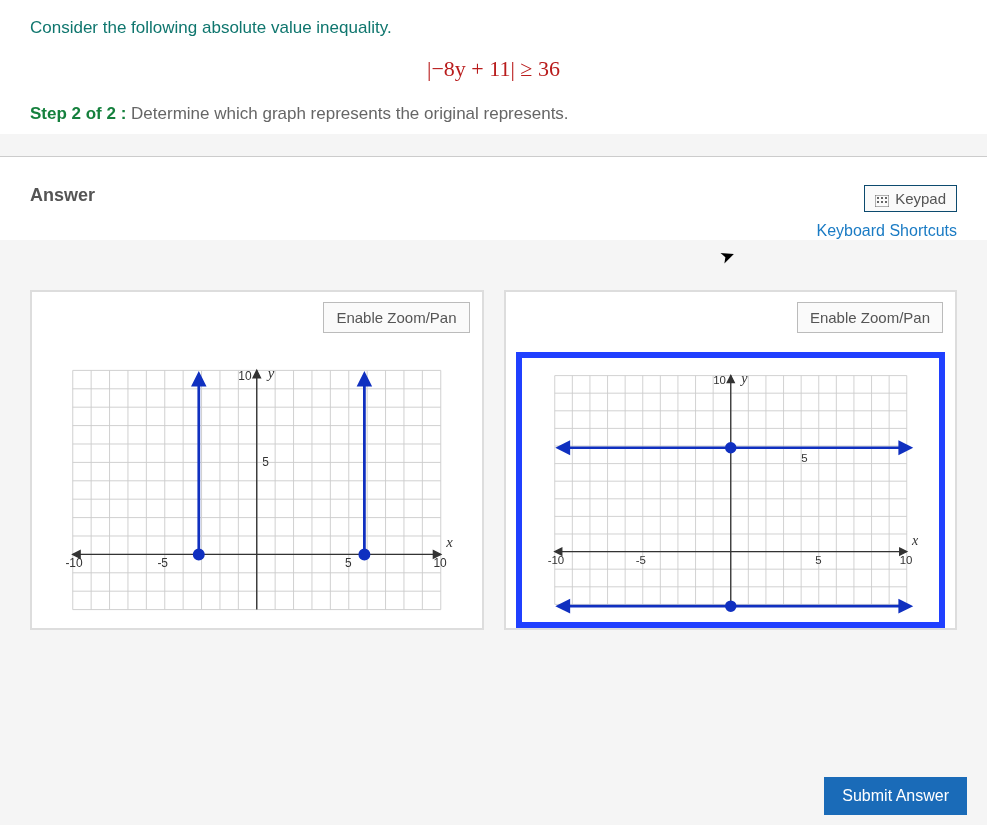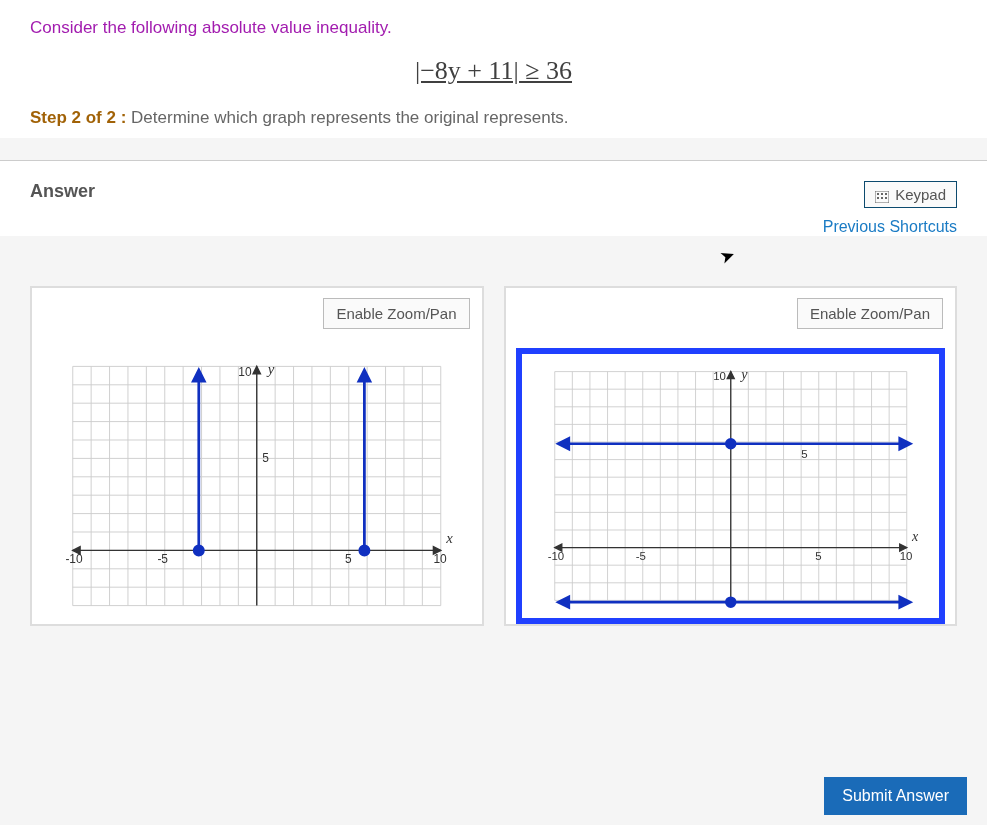--- a/index.html
+++ b/index.html
@@ -11,43 +11,42 @@
     color: #555;
     position: relative;
     overflow: hidden;
   }
   .question-area {
     padding: 18px 30px 10px 30px;
     background: #fff;
   }
   .prompt {
     font-size: 17px;
-    color: #a21caf;
+    color: #0f766e;
     margin-bottom: 18px;
   }
   .equation {
-    font-size: 26px;
-    color: #404040;
+    font-size: 22px;
+    color: #b91c1c;
     text-align: center;
     font-family: 'Times New Roman', serif;
     margin: 10px 0 22px 0;
-    text-decoration: underline;
   }
   .step-line {
     font-size: 17px;
     color: #666;
   }
   .step-line .bold {
     font-weight: 700;
-    color: #a16207;
+    color: #15803d;
   }
   .answer-section {
     border-top: 1px solid #ccc;
     margin-top: 22px;
-    padding: 20px 30px 0 30px;
+    padding: 28px 30px 0 30px;
     background: #fff;
   }
   .answer-header {
     display: flex;
     justify-content: space-between;
     align-items: flex-start;
   }
   .answer-label {
     font-size: 18px;
     font-weight: 700;
@@ -178,21 +177,21 @@
             <rect x="2" y="2" width="2" height="2" fill="#666"></rect>
               <rect x="6" y="2" width="2" height="2" fill="#666"></rect>
               <rect x="10" y="2" width="2" height="2" fill="#666"></rect>
             <rect x="2" y="6" width="2" height="2" fill="#666"></rect>
               <rect x="6" y="6" width="2" height="2" fill="#666"></rect>
               <rect x="10" y="6" width="2" height="2" fill="#666"></rect>
           </svg>
         </span>
         <span>Keypad</span>
       </div>
-      <div class="link-text">Previous Shortcuts</div>
+      <div class="link-text">Keyboard Shortcuts</div>
     </div>
   </div>
 </div>
 
 <div class="cursor-arrow">➤</div>
 
 <div class="graphs-row">
 
   <div class="graph-panel">
     <button class="zoom-btn">Enable Zoom/Pan</button>

